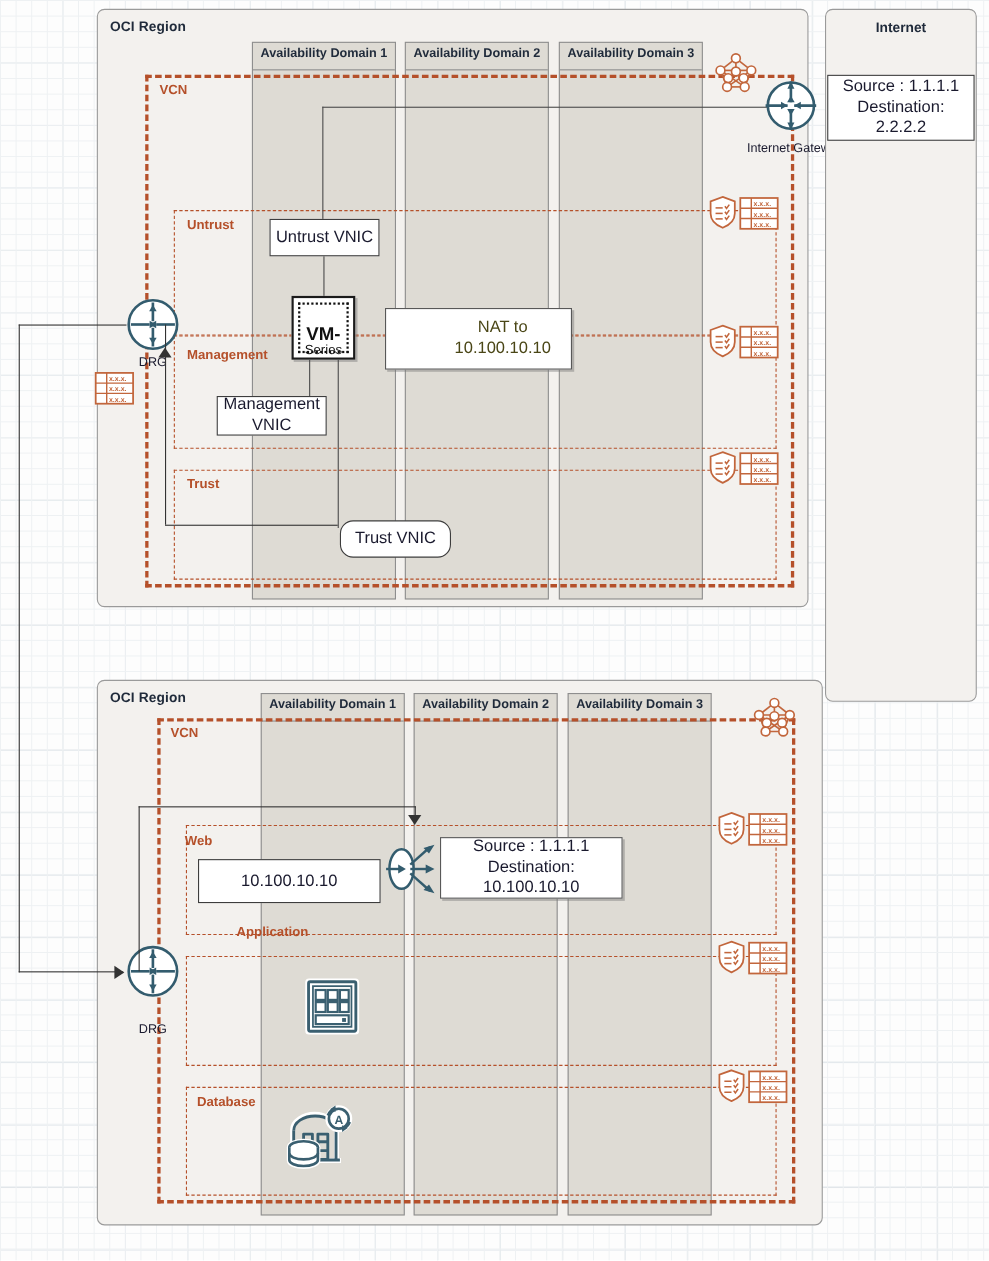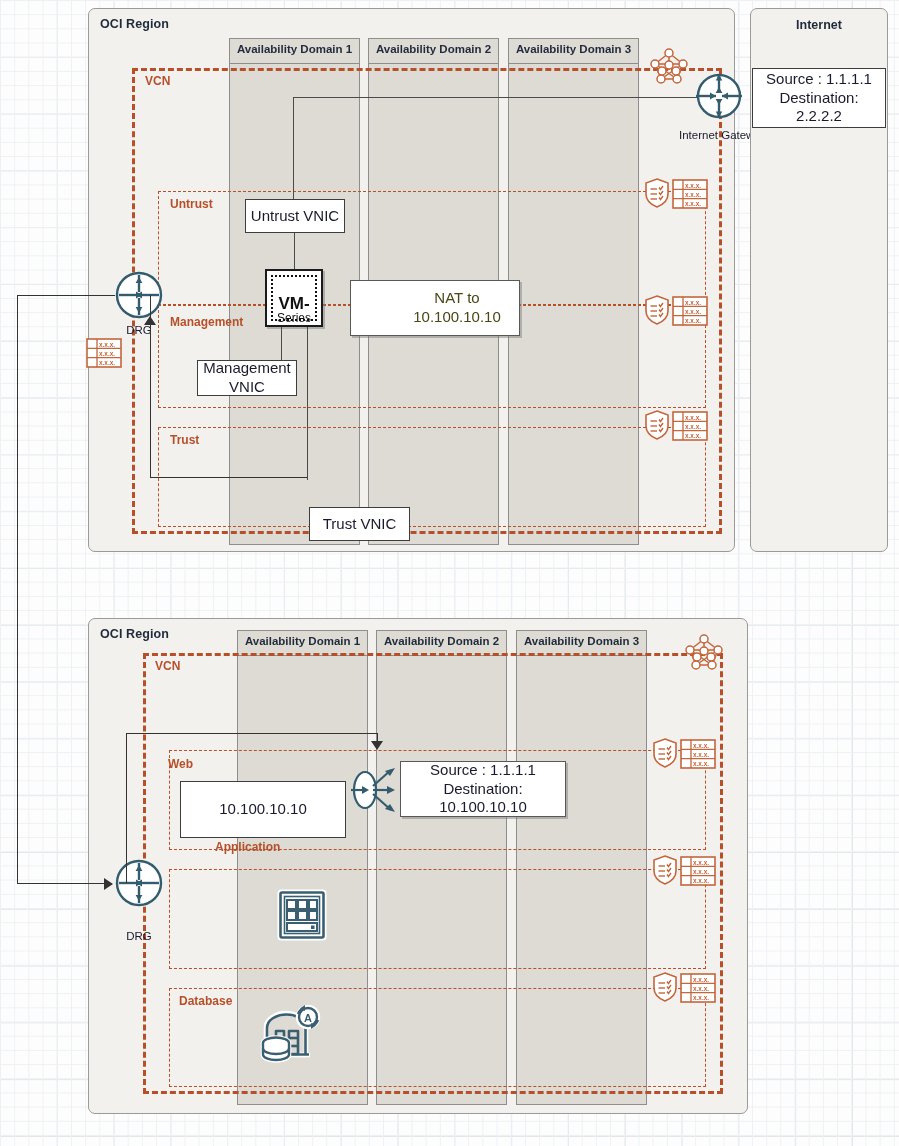--- a/index.html
+++ b/index.html
@@ -202,21 +202,21 @@
     <div class="vm-t1">VM-</div>
     <div class="vm-t2">Series</div>
   </div>
 
   <div class="abs line linev" style="left:281px; top:327px; height:33px;"></div>
   <div class="abs wbox" style="left:197px; top:360px; width:100px; height:36px;">
     <span>Management VNIC</span>
   </div>
 
   <div class="abs line linev" style="left:307px; top:327px; height:153px;"></div>
-  <div class="abs wbox" style="left:309px; top:507px; width:101px; height:34px;">
+  <div class="abs wbox" style="left:309px; top:473px; width:101px; height:34px;border-radius:12px;">
     <span>Trust VNIC</span>
   </div>
 
   <div class="abs wbox shadow olive" style="left:350px; top:280px; width:170px; height:56px;padding-left:48px;">
     <span>NAT to 10.100.10.10</span>
   </div>
 
   <div class="abs" style="left:695px; top:72px; width:48px; height:48px;">
     <svg width="48" height="48" viewBox="0 0 48 48">
       <circle cx="24" cy="24" r="21" fill="#ffffff" stroke="#335c6e" stroke-width="2.4"></circle>
@@ -362,21 +362,21 @@
       <line x1="11" y1="2" x2="11" y2="30" stroke="#c2663c" stroke-width="1.3"></line>
       <text x="13" y="9.6" font-family="Liberation Sans, sans-serif" font-size="6.4" font-weight="bold" fill="#c2663c">x.x.x.</text>
       <text x="13" y="18.9" font-family="Liberation Sans, sans-serif" font-size="6.4" font-weight="bold" fill="#c2663c">x.x.x.</text>
       <text x="13" y="28.2" font-family="Liberation Sans, sans-serif" font-size="6.4" font-weight="bold" fill="#c2663c">x.x.x.</text>
     </svg>
   </div>
 
   <div class="abs line linev line-dark" style="left:150px; top:320px; height:157px;"></div>
   <div class="abs line lineh line-dark" style="left:150px; top:477px; width:157px;"></div>
 
-  <div class="abs internet-box" style="left:750px; top:8px; width:138px; height:544px;">
+  <div class="abs internet-box" style="left:750px; top:8px; width:138px; height:630px;">
     <div class="internet-title">Internet</div>
   </div>
   <div class="abs wbox" style="left:752px; top:68px; width:134px; height:60px; flex-direction:column;">
     <span>Source : 1.1.1.1</span>
     <span>Destination: 2.2.2.2</span>
   </div>
 
   <div class="abs region" style="left:88px; top:618px; width:660px; height:496px;">
     <div class="region-title">OCI Region</div>
   </div>
@@ -399,21 +399,21 @@
 
   <div class="abs subnet" style="left:169px; top:750px; width:537px; height:100px;"></div>
   <div class="subnet-label abs" style="left:168px; top:757px;">Web</div>
 
   <div class="abs subnet" style="left:169px; top:869px; width:537px; height:100px;"></div>
   <div class="subnet-label abs" style="left:179px; top:840px;margin-left:36px;">Application</div>
 
   <div class="abs subnet" style="left:169px; top:988px; width:537px; height:99px;"></div>
   <div class="subnet-label abs" style="left:179px; top:994px;">Database</div>
 
-  <div class="abs wbox" style="left:180px; top:781px; width:166px; height:57px;">
+  <div class="abs wbox" style="left:180px; top:781px; width:166px; height:40px;">
     <span>10.100.10.10</span>
   </div>
 
   <div class="abs" style="left:351px; top:762px; width:52px; height:56px;">
     <svg width="52" height="56" viewBox="0 0 52 56">
       <ellipse cx="14" cy="28" rx="11" ry="18" fill="#ffffff" stroke="#335c6e" stroke-width="2.2"></ellipse>
       <g stroke="#335c6e" stroke-width="2.2" fill="none">
         <line x1="0" y1="28" x2="14" y2="28"></line>
         <line x1="22" y1="28" x2="40" y2="28"></line>
         <line x1="22" y1="24" x2="40" y2="8"></line>

